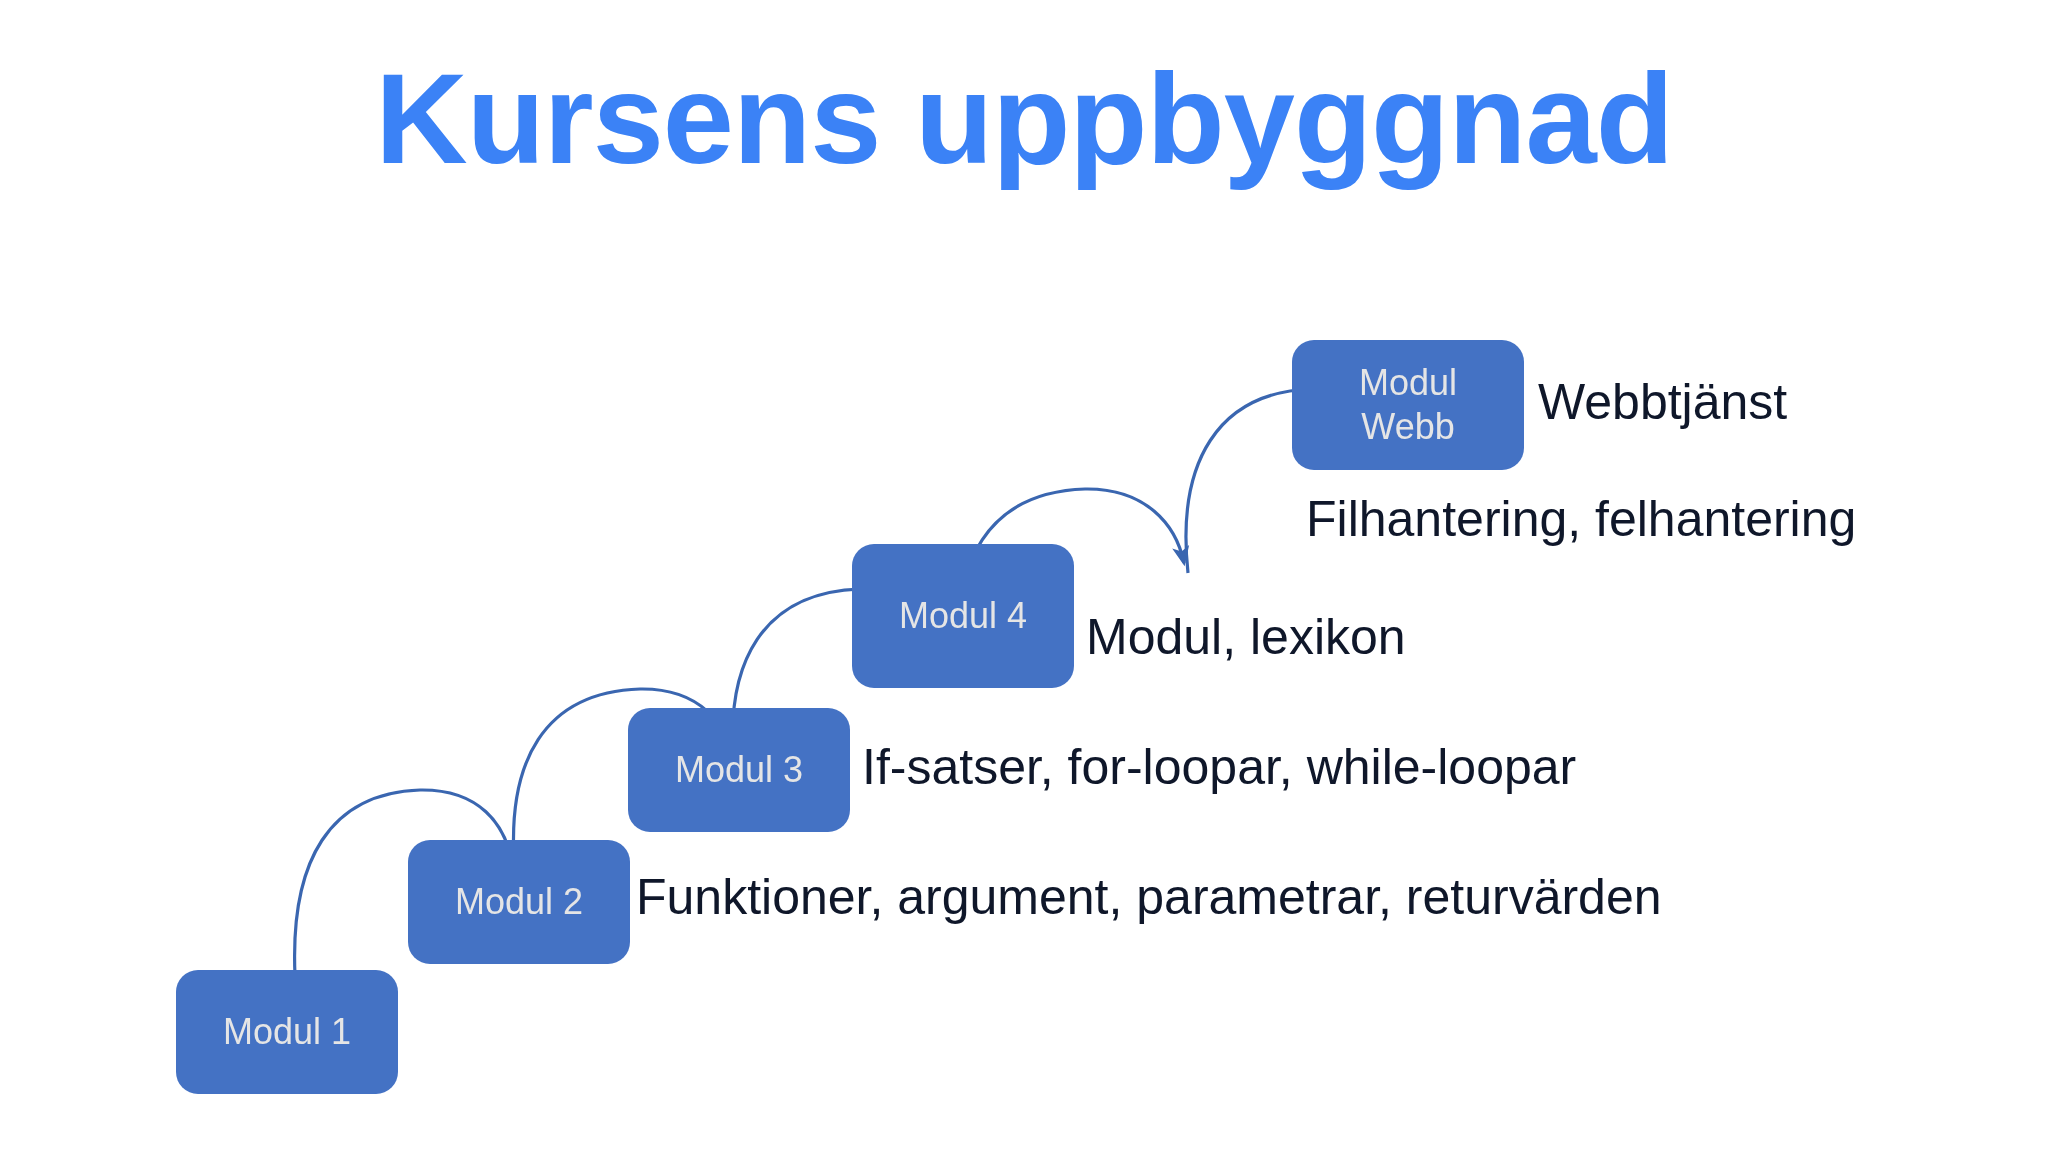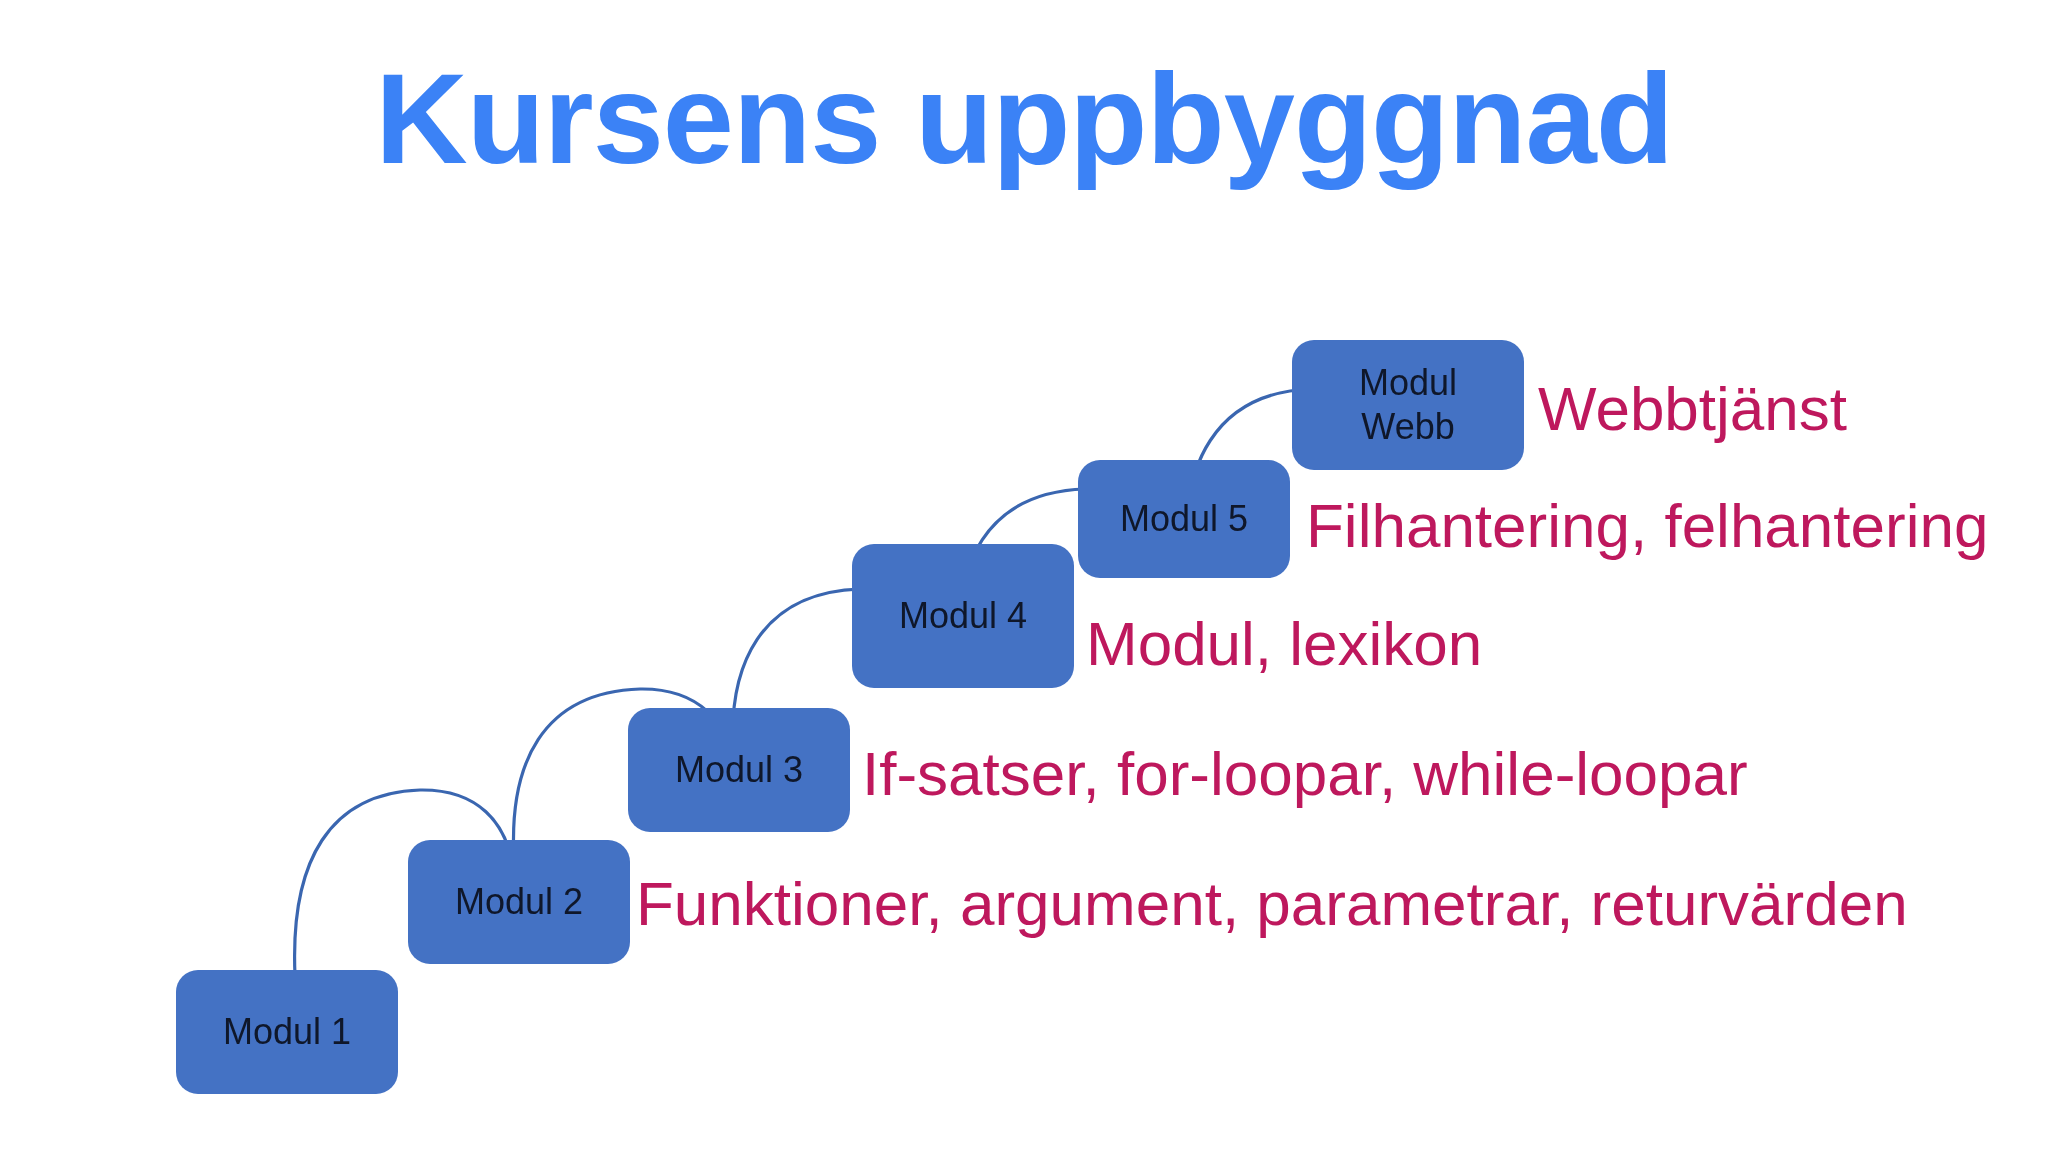--- a/index.html
+++ b/index.html
@@ -44,40 +44,40 @@
     pointer-events: none;
   }
 
   
   .module-box {
     position: absolute;
     z-index: 2;
     box-sizing: border-box;
     border-radius: 22px;
     background: #4472C4;
-    color: #0f172a;
+    color: #e5e5e5;
     display: flex;
     align-items: center;
     justify-content: center;
     text-align: center;
     font-family: "Liberation Sans", "DejaVu Sans", sans-serif;
     font-weight: 400;
     font-size: 36px;
     line-height: 1.22;
     white-space: pre-line;
   }
 
   
   .module-desc {
     position: absolute;
     z-index: 3;
-    color: #be185d;
+    color: #0f172a;
     font-family: "Liberation Sans", "DejaVu Sans", sans-serif;
     font-weight: 400;
-    font-size: 62px;
+    font-size: 50px;
     line-height: 1.1;
     white-space: nowrap;
   }
 </style>
 </head>
 <body>
 
 <div id="slide">
 
   <div id="slide-title">Kursens uppbyggnad</div>
@@ -104,20 +104,19 @@
 
   <div class="module-box" style="left:408px; top:840px; width:222px; height:124px;">Modul 2</div>
   <div class="module-desc" style="left:636px; top:870px;">Funktioner, argument, parametrar, returvärden</div>
 
   <div class="module-box" style="left:628px; top:708px; width:222px; height:124px;">Modul 3</div>
   <div class="module-desc" style="left:862px; top:740px;">If-satser, for-loopar, while-loopar</div>
 
   <div class="module-box" style="left:852px; top:544px; width:222px; height:144px;">Modul 4</div>
   <div class="module-desc" style="left:1086px; top:610px;">Modul, lexikon</div>
 
-  <div class="module-box" style="left:1078px; top:460px; width:212px; height:118px;">Modul 5</div>
   <div class="module-desc" style="left:1306px; top:492px;">Filhantering, felhantering</div>
 
   <div class="module-box" style="left:1292px; top:340px; width:232px; height:130px;">Modul
 Webb</div>
   <div class="module-desc" style="left:1538px; top:375px;">Webbtjänst</div>
 
 </div>
 
 </body></html>

